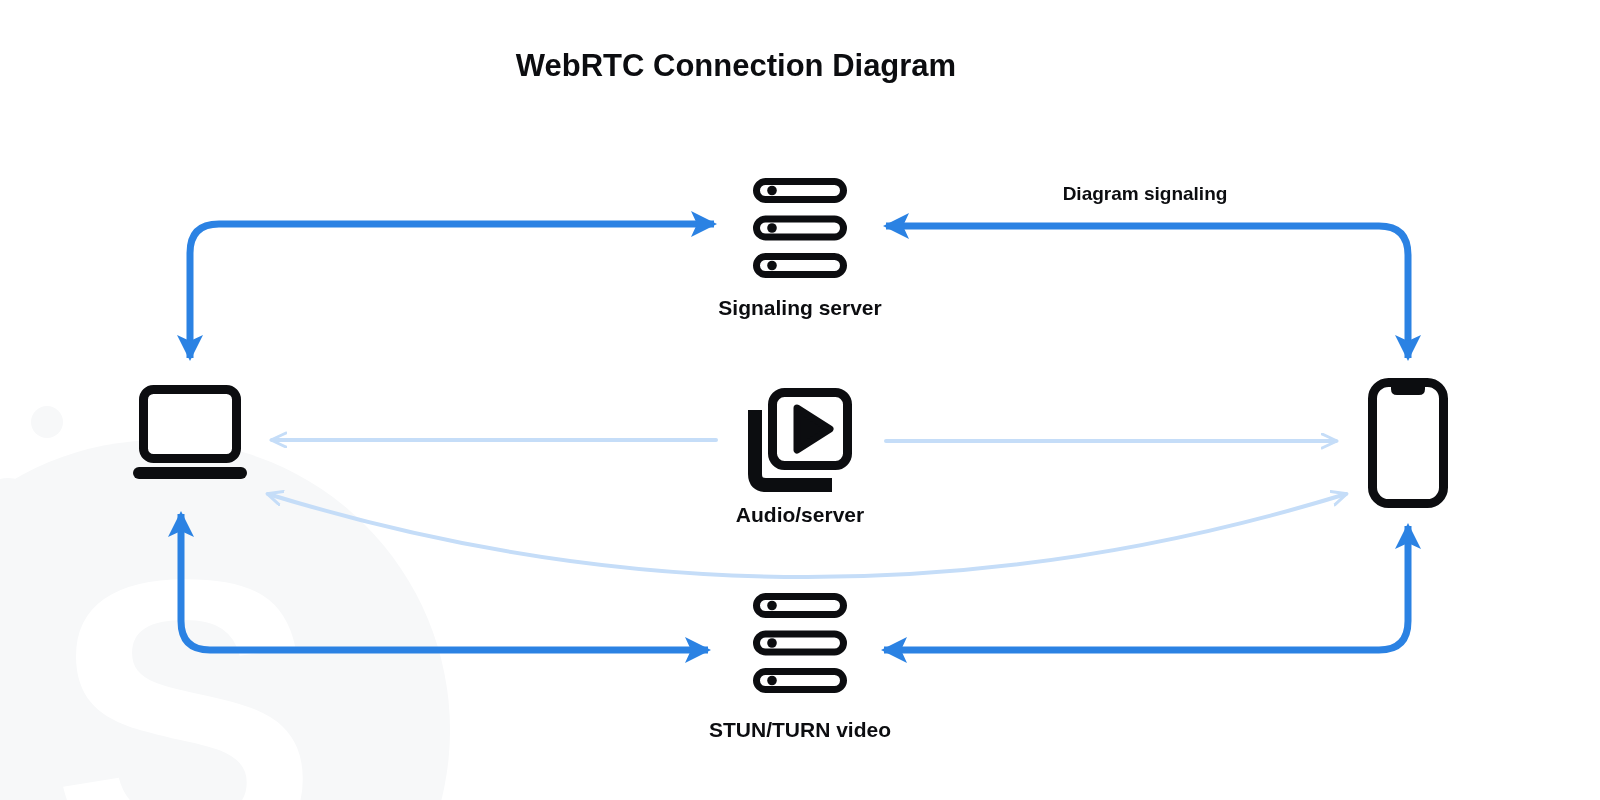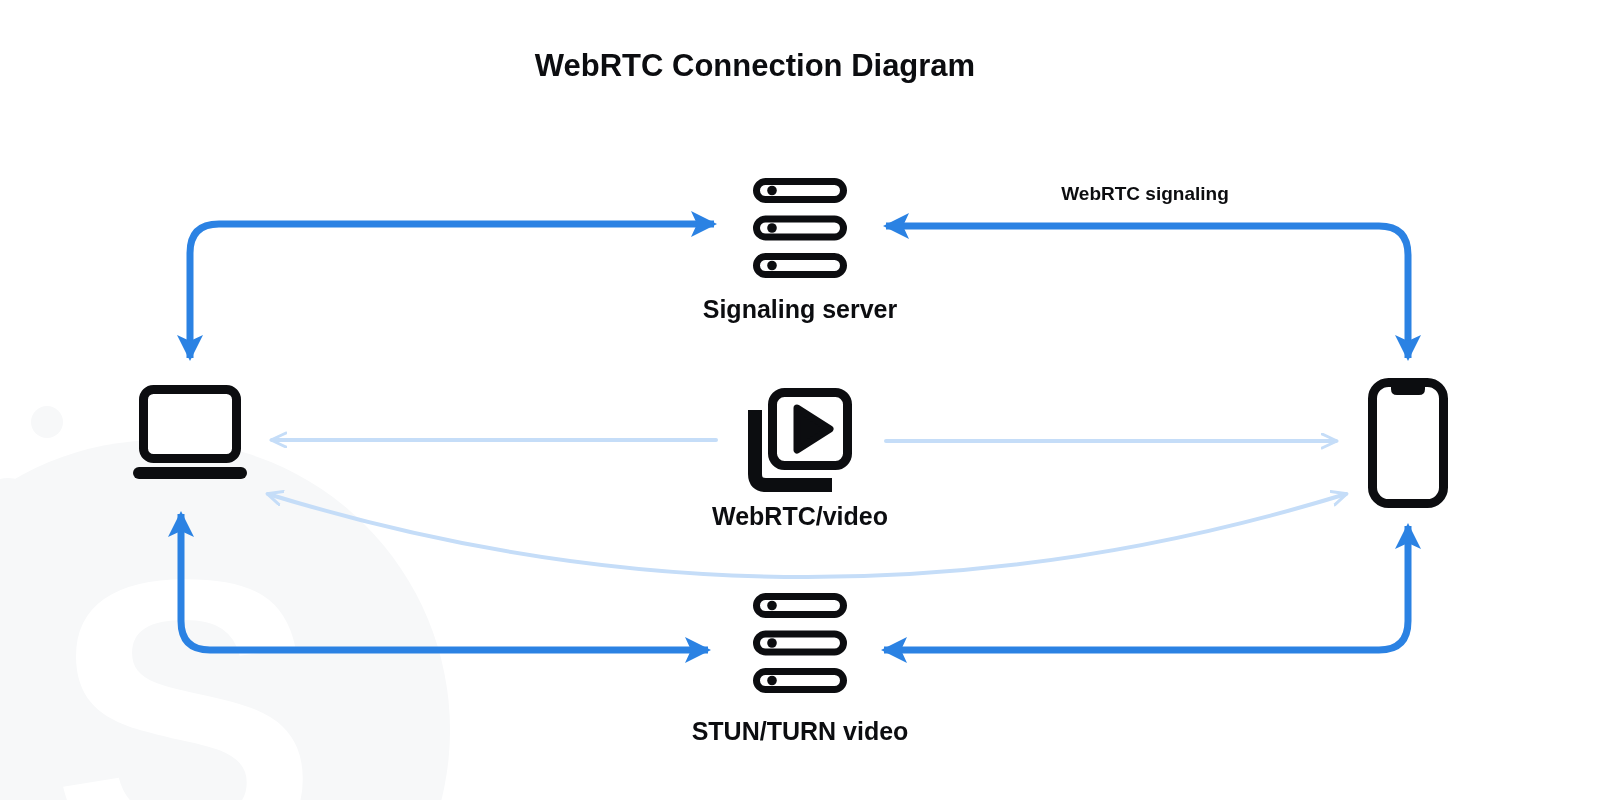--- a/index.html
+++ b/index.html
@@ -10,21 +10,21 @@
     --wm:#f7f8f9;
   }
   *{margin:0;padding:0;box-sizing:border-box;}
   html,body{width:1600px;height:800px;background:var(--bg);overflow:hidden;
     font-family:"Liberation Sans", sans-serif;}
   #canvas{position:absolute;left:0;top:0;width:1600px;height:800px;background:var(--bg);}
   .layer{position:absolute;left:0;top:0;width:1600px;height:800px;}
   .label{position:absolute;transform:translateX(-50%);color:var(--ink);
     font-weight:bold;white-space:nowrap;line-height:1;}
   .title{font-size:31px;}
-  .node-label{font-size:25px;}
+  .node-label{font-size:21px;}
   .edge-label{font-size:19px;}
   .icon{position:absolute;}
   .blue-edge{stroke:var(--accent);stroke-width:7;fill:none;stroke-linecap:butt;}
   .light-edge{stroke:var(--light);stroke-width:4;fill:none;stroke-linecap:round;}
   .dart{fill:var(--accent);}
   .vee{fill:none;stroke:var(--light);stroke-width:3;stroke-linecap:round;stroke-linejoin:round;}
   .ic-stroke{stroke:var(--ink);fill:#ffffff;}
   .ic-fill{fill:var(--ink);}
   .wm-shape{fill:var(--wm);}
   .wm-letter{fill:#ffffff;font-family:"Liberation Sans",sans-serif;font-weight:bold;font-size:400px;}
@@ -105,22 +105,22 @@
     <rect class="ic-stroke" x="4.5" y="4.5" width="71" height="121" rx="16" stroke-width="9"></rect>
     <path class="ic-fill" d="M 23 8 L 57 8 L 57 11 Q 57 17 51 17 L 29 17 Q 23 17 23 11 Z"></path>
   </svg>
 
   <svg class="icon" style="left:748px;top:388px;" width="104" height="104" viewBox="0 0 104 104">
     <path d="M 7 22 L 7 86 Q 7 97 18 97 L 84 97" fill="none" stroke="#0c0d10" stroke-width="14"></path>
     <rect class="ic-stroke" x="24.5" y="4.5" width="75" height="73" rx="12" stroke-width="9"></rect>
     <path class="ic-fill" d="M 49 20 L 82 41 L 49 62 Z" stroke="#0c0d10" stroke-width="7" stroke-linejoin="round"></path>
   </svg>
 
-  <div class="label title" style="left:755px;top:50px;">WebRTC Connection Diagram</div>
+  <div class="label title" style="left:736px;top:50px;">WebRTC Connection Diagram</div>
 
   <div class="label node-label" style="left:800px;top:297px;">Signaling server</div>
 
-  <div class="label edge-label" style="left:1145px;top:184px;">WebRTC signaling</div>
+  <div class="label edge-label" style="left:1145px;top:184px;">Diagram signaling</div>
 
-  <div class="label node-label" style="left:800px;top:504px;">WebRTC/video</div>
+  <div class="label node-label" style="left:800px;top:504px;">Audio/server</div>
 
   <div class="label node-label" style="left:800px;top:719px;">STUN/TURN video</div>
 </div>
 
 </body></html>

